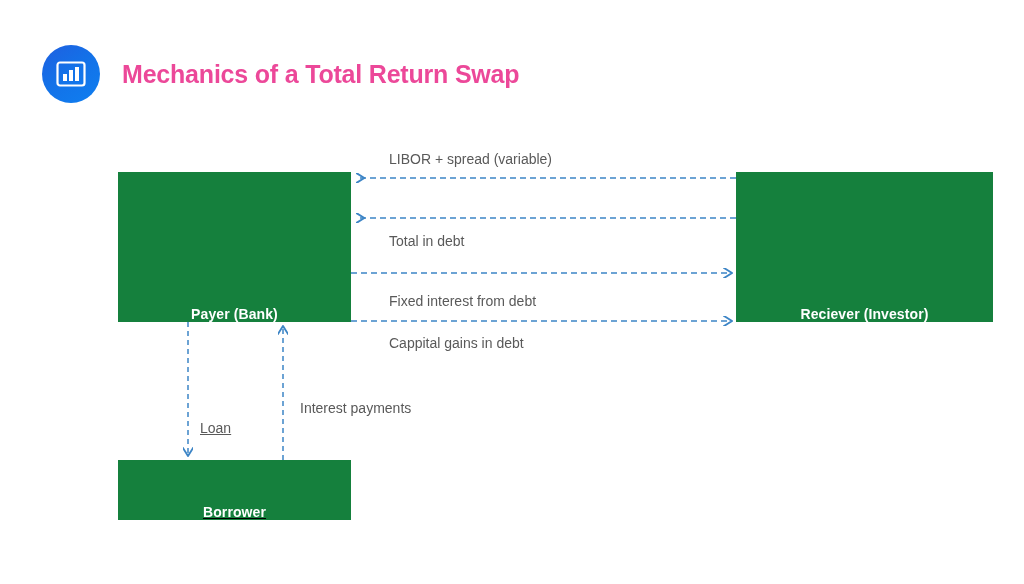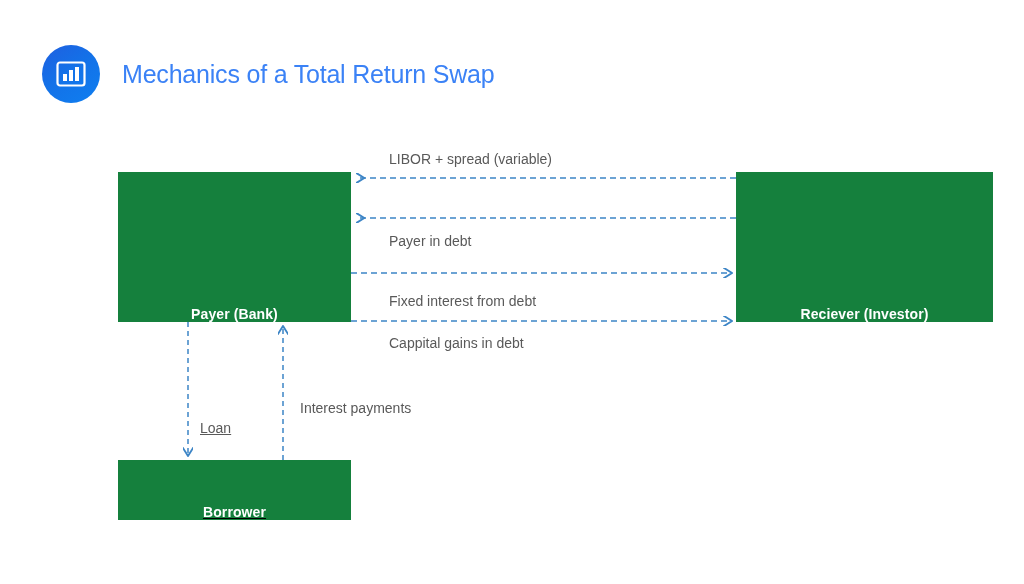--- a/index.html
+++ b/index.html
@@ -31,22 +31,22 @@
     background: linear-gradient(145deg, #1f5fe0 0%, #1371e8 45%, #0f7ff0 100%);
     display: flex;
     align-items: center;
     justify-content: center;
     flex: none;
   }
   #brand-icon svg { display: block; }
   #page-title {
     margin-left: 22px;
     font-size: 25px;
-    font-weight: normal;
-    color: #3b82f6;
+    font-weight: bold;
+    color: #ec4899;
     letter-spacing: -0.2px;
     white-space: nowrap;
   }
 
   
   #diagram {
     position: absolute;
     left: 0;
     top: 0;
     width: 1024px;
@@ -138,18 +138,18 @@
 
   <div class="node" id="node-receiver">
     <span class="node-label">Reciever (Investor)</span>
   </div>
 
   <div class="node" id="node-borrower">
     <span class="node-label">Borrower</span>
   </div>
 
   <div class="edge-label" id="label-libor">LIBOR + spread (variable)</div>
-  <div class="edge-label" id="label-loss">Payer in debt</div>
+  <div class="edge-label" id="label-loss">Total in debt</div>
   <div class="edge-label" id="label-capital">Cappital gains in debt</div>
   <div class="edge-label" id="label-fixed">Fixed interest from debt</div>
   <div class="edge-label" id="label-loan">Loan</div>
   <div class="edge-label" id="label-interest">Interest payments</div>
 </div>
 
 </body></html>

